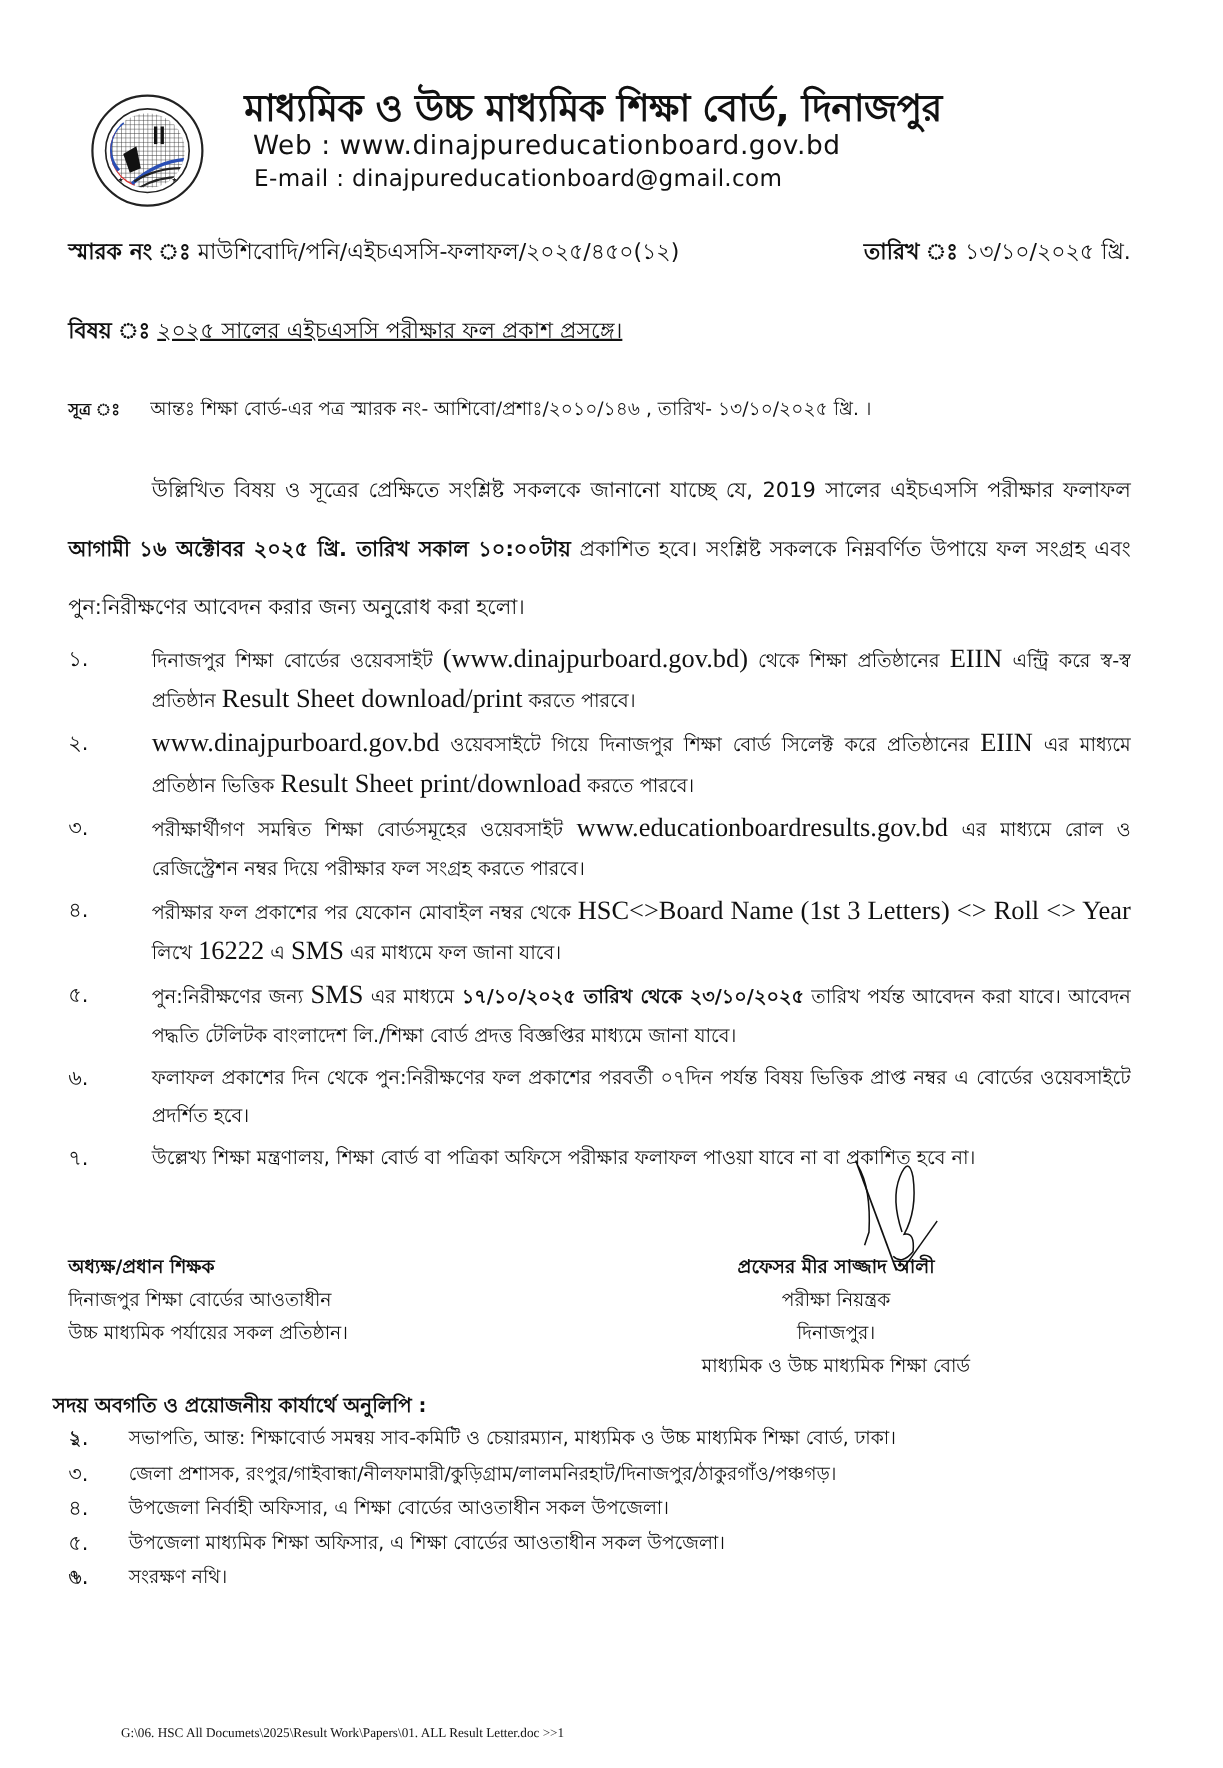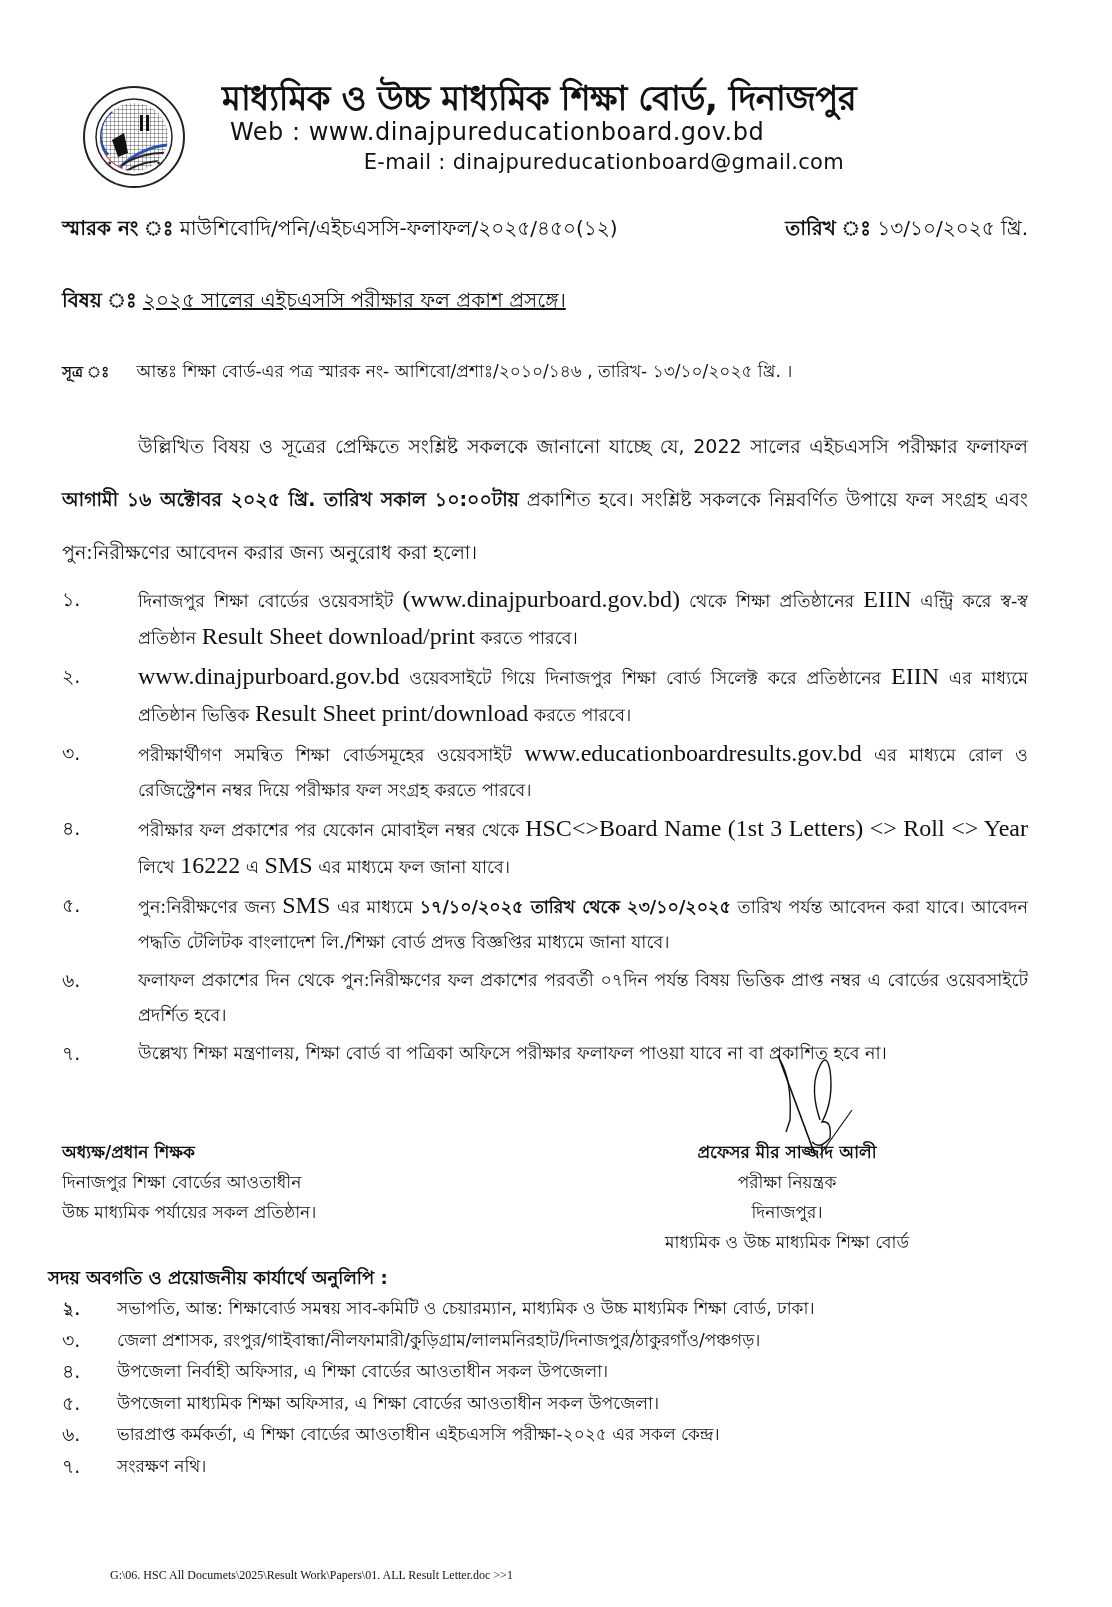--- a/index.html
+++ b/index.html
@@ -16,42 +16,42 @@
     left: 222px; top: 72px; width: 660px;
     font-size: 34px; font-weight: bold; letter-spacing: -0.5px;
     white-space: nowrap; text-align: left;
   }
   .hdr-web {
     left: 230px; top: 118px; width: 640px;
     font-family: "DejaVu Sans", sans-serif;
     font-size: 24px; letter-spacing: 0.5px; white-space: nowrap; text-align: left;
   }
   .hdr-mail {
-    left: 244px; top: 150px; width: 600px;
+    left: 231px; top: 150px; width: 600px;
     font-family: "DejaVu Sans", sans-serif;
-    font-size: 21px; letter-spacing: 0.3px; white-space: nowrap; text-align: right;
+    font-size: 21px; letter-spacing: 0.3px; white-space: nowrap; text-align: left;
   }
   .memo-row { left: 62px; top: 213px; width: 966px; font-size: 20px; white-space: nowrap; }
   .memo-row .right { position: absolute; right: 0; top: 0; }
   .b { font-weight: bold; }
   .subject { left: 62px; top: 285px; font-size: 20px; white-space: nowrap; }
   .subject .u { text-decoration: underline; font-weight: normal; }
   .ref { left: 62px; top: 358px; font-size: 17px; white-space: nowrap; }
   .ref .lbl { font-weight: bold; font-size: 15px; margin-right: 22px; }
   .para {
     left: 62px; top: 420px; width: 966px;
     font-size: 19px; line-height: 53px; text-align: justify;
     text-indent: 76px;
   }
   .list { left: 62px; top: 582px; width: 966px; }
   .list .item { position: relative; padding-left: 76px; font-size: 17.5px; line-height: 35px; margin-bottom: 3px; text-align: justify; }
   .list .num { position: absolute; left: 0; top: 0; font-size: 19px; }
   .en { font-family: "Liberation Serif", "DejaVu Serif", serif; font-size: 24px; }
   .sig-left { left: 62px; top: 1137px; font-size: 17px; line-height: 30px; white-space: nowrap; }
-  .sig-right { left: 607px; top: 1137px; width: 360px; font-size: 17px; line-height: 30px; text-align: center; white-space: nowrap; }
+  .sig-right { left: 580px; top: 1137px; width: 360px; font-size: 17px; line-height: 30px; text-align: center; white-space: nowrap; }
   .signature { left: 760px; top: 1050px; width: 120px; height: 110px; }
   .cc-title { left: 48px; top: 1264px; font-size: 18px; font-weight: bold; white-space: nowrap; }
   .cc-list { left: 62px; top: 1293px; width: 1000px; }
   .cc-list .item { position: relative; padding-left: 55px; font-size: 17px; line-height: 31.5px; white-space: nowrap; }
   .cc-list .num { position: absolute; left: 0; top: 0; font-size: 19px; }
   .footer {
     left: 62px; top: 1568px;
     font-family: "Liberation Serif", "DejaVu Serif", serif;
     font-size: 12px; white-space: nowrap; margin-left: 48px;
   }
@@ -103,21 +103,21 @@
 <div class="abs subject">
   <span class="b">বিষয় ঃ</span>
   <span class="u">২০২৫ সালের এইচএসসি পরীক্ষার ফল প্রকাশ প্রসঙ্গে।</span>
 </div>
 
 <div class="abs ref">
   <span class="lbl">সূত্র ঃ</span>
   <span>আন্তঃ শিক্ষা বোর্ড-এর পত্র স্মারক নং- আশিবো/প্রশাঃ/২০১০/১৪৬ , তারিখ- ১৩/১০/২০২৫ খ্রি. ।</span>
 </div>
 
-<div class="abs para"><span>উল্লিখিত বিষয় ও সূত্রের প্রেক্ষিতে সংশ্লিষ্ট সকলকে জানানো যাচ্ছে যে, 2022 সালের এইচএসসি পরীক্ষার ফলাফল </span><span class="b">আগামী ১৬ অক্টোবর ২০২৫ খ্রি. তারিখ সকাল ১০:০০টায়</span><span> প্রকাশিত হবে। সংশ্লিষ্ট সকলকে নিম্নবর্ণিত উপায়ে ফল সংগ্রহ এবং পুন:নিরীক্ষণের আবেদন করার জন্য অনুরোধ করা হলো।</span></div>
+<div class="abs para"><span>উল্লিখিত বিষয় ও সূত্রের প্রেক্ষিতে সংশ্লিষ্ট সকলকে জানানো যাচ্ছে যে, 2019 সালের এইচএসসি পরীক্ষার ফলাফল </span><span class="b">আগামী ১৬ অক্টোবর ২০২৫ খ্রি. তারিখ সকাল ১০:০০টায়</span><span> প্রকাশিত হবে। সংশ্লিষ্ট সকলকে নিম্নবর্ণিত উপায়ে ফল সংগ্রহ এবং পুন:নিরীক্ষণের আবেদন করার জন্য অনুরোধ করা হলো।</span></div>
 
 <div class="abs list">
   <div class="item">
     <span class="num">১.</span>
     <span>দিনাজপুর শিক্ষা বোর্ডের ওয়েবসাইট </span><span class="en">(www.dinajpurboard.gov.bd)</span><span> থেকে শিক্ষা প্রতিষ্ঠানের </span><span class="en">EIIN</span><span> এন্ট্রি করে স্ব-স্ব প্রতিষ্ঠান </span><span class="en">Result Sheet download/print</span><span> করতে পারবে।</span>
   </div>
   <div class="item">
     <span class="num">২.</span>
     <span class="en">www.dinajpurboard.gov.bd</span><span> ওয়েবসাইটে গিয়ে দিনাজপুর শিক্ষা বোর্ড সিলেক্ট করে প্রতিষ্ঠানের </span><span class="en">EIIN</span><span> এর মাধ্যমে প্রতিষ্ঠান ভিত্তিক </span><span class="en">Result Sheet print/download</span><span> করতে পারবে।</span>
   </div>
@@ -165,17 +165,17 @@
   <div>মাধ্যমিক ও উচ্চ মাধ্যমিক শিক্ষা বোর্ড</div>
 </div>
 
 <div class="abs cc-title">সদয় অবগতি ও প্রয়োজনীয় কার্যার্থে অনুলিপি :</div>
 <div class="abs cc-list">
   <div class="item"><span class="num">১.</span></div>
   <div class="item"><span class="num">২.</span><span>সভাপতি, আন্ত: শিক্ষাবোর্ড সমন্বয় সাব-কমিটি ও চেয়ারম্যান, মাধ্যমিক ও উচ্চ মাধ্যমিক শিক্ষা বোর্ড, ঢাকা।</span></div>
   <div class="item"><span class="num">৩.</span><span>জেলা প্রশাসক, রংপুর/গাইবান্ধা/নীলফামারী/কুড়িগ্রাম/লালমনিরহাট/দিনাজপুর/ঠাকুরগাঁও/পঞ্চগড়।</span></div>
   <div class="item"><span class="num">৪.</span><span>উপজেলা নির্বাহী অফিসার, এ শিক্ষা বোর্ডের আওতাধীন সকল উপজেলা।</span></div>
   <div class="item"><span class="num">৫.</span><span>উপজেলা মাধ্যমিক শিক্ষা অফিসার, এ শিক্ষা বোর্ডের আওতাধীন সকল উপজেলা।</span></div>
-  <div class="item"><span class="num">৬.</span><span>ভারপ্রাপ্ত কর্মকর্তা, এ শিক্ষা বোর্ডের আওতাধীন এইচএসসি পরীক্ষা-২০২৫ এর সকল কেন্দ্র।</span></div>
+  <div class="item"><span class="num">৬.</span></div>
   <div class="item"><span class="num">৭.</span><span>সংরক্ষণ নথি।</span></div>
 </div>
 
 <div class="abs footer">G:\06. HSC All Documets\2025\Result Work\Papers\01. ALL Result Letter.doc &gt;&gt;1</div>
 
 </body></html>

